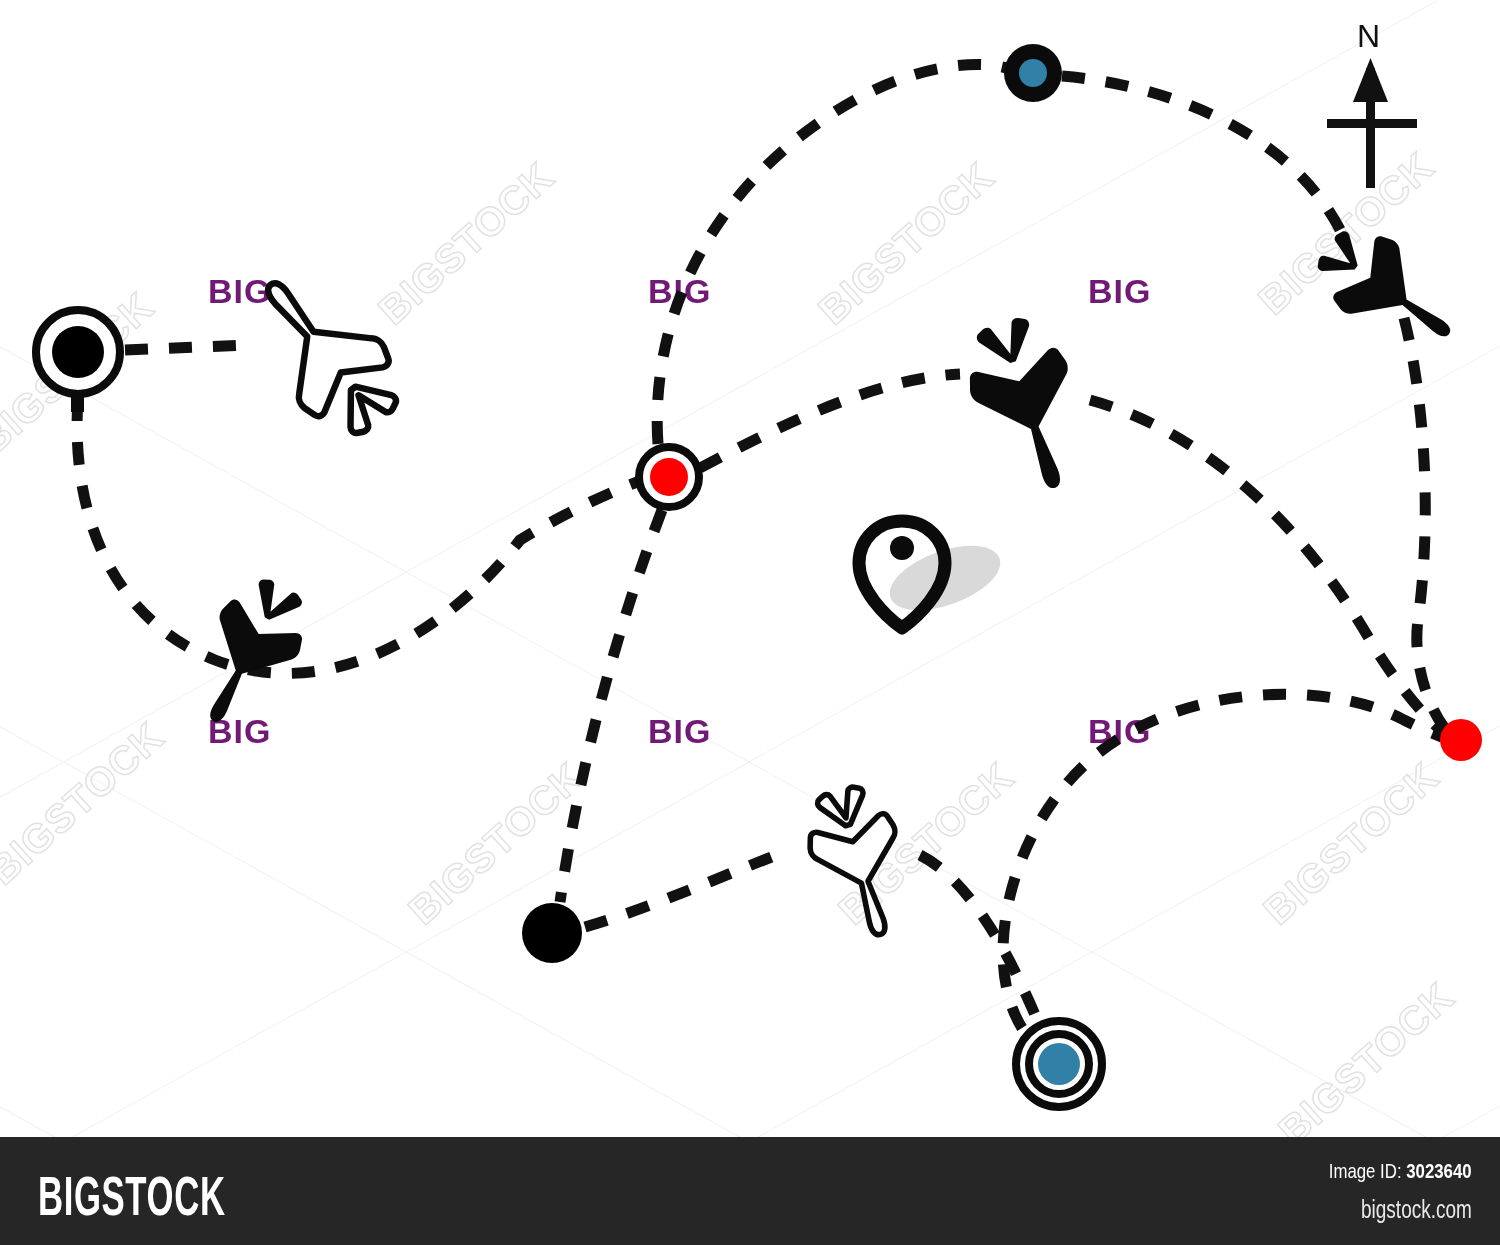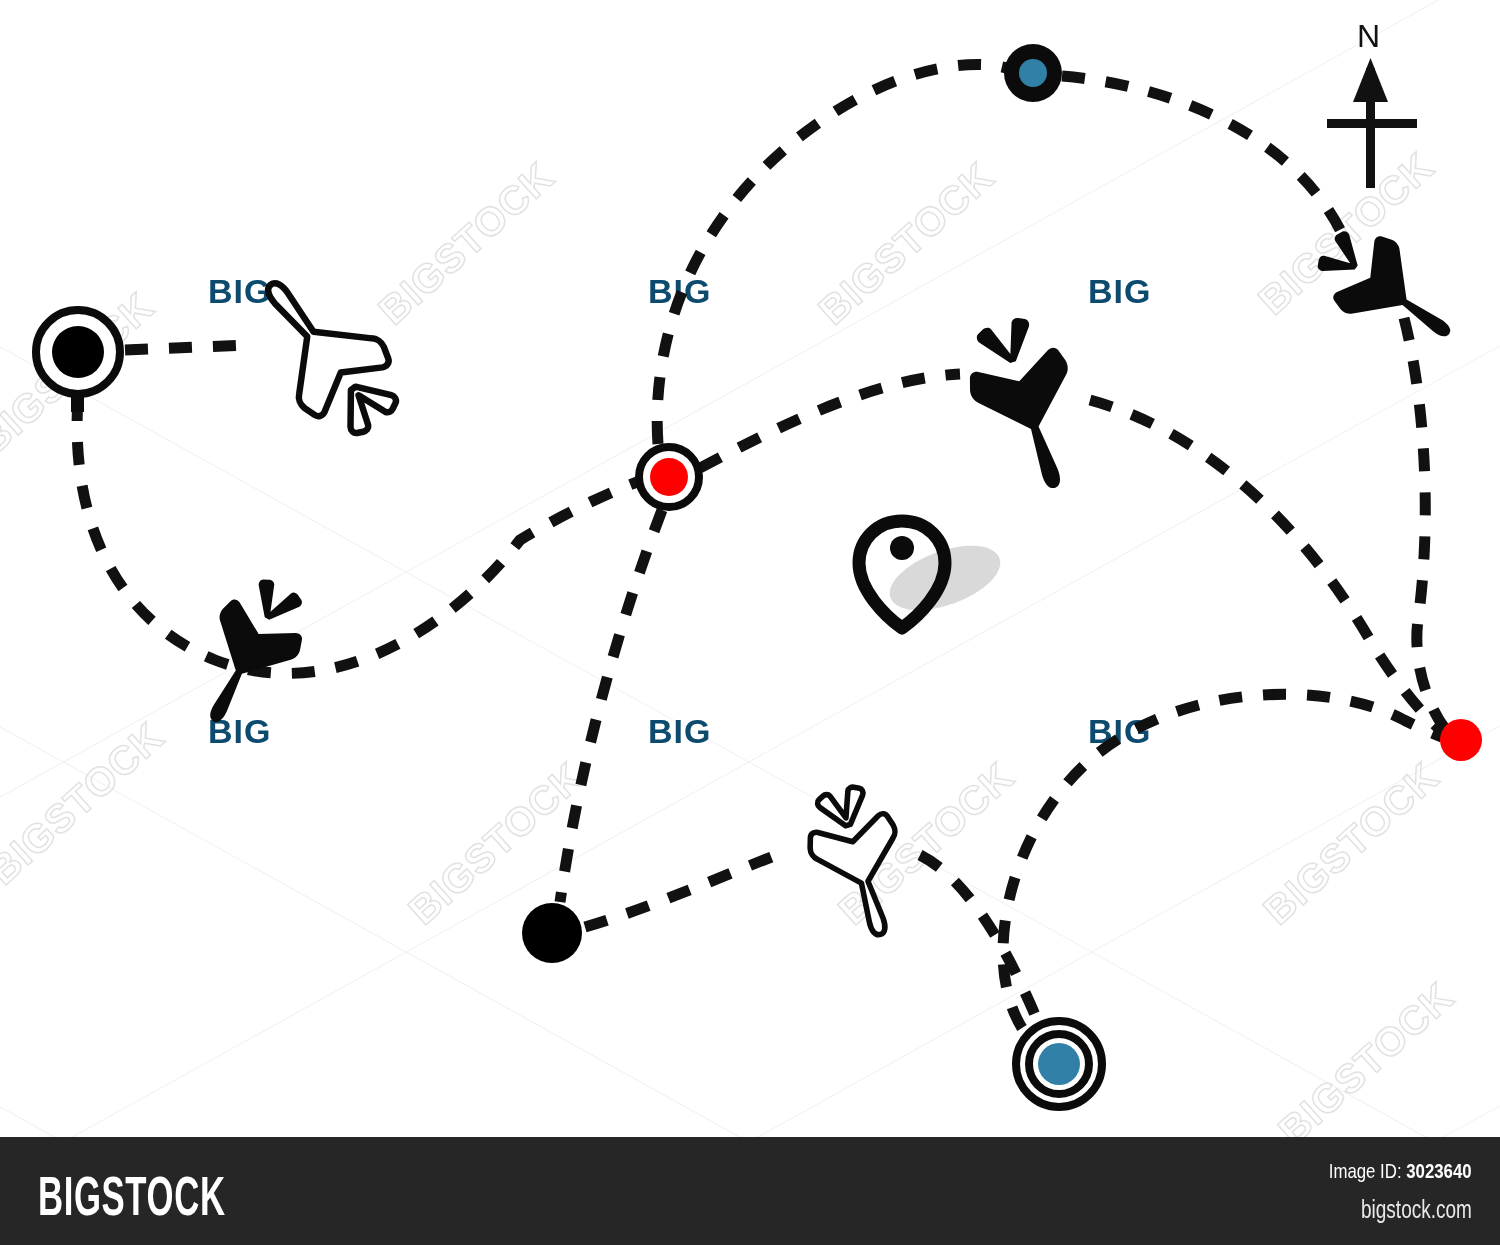--- a/index.html
+++ b/index.html
@@ -33,21 +33,21 @@
     pointer-events: none;
   }
   .wm-big-outline {
     font-size: 40px;
     color: transparent;
     -webkit-text-stroke: 1.5px #e2e2e2;
     transform-origin: left top;
   }
   .wm-big-solid {
     font-size: 34px;
-    color: #0c4a6e;
+    color: #701a75;
     transform-origin: left top;
     text-align: center;
   }
   .wm-diag {
     position: absolute;
     width: 2400px;
     height: 1px;
     background: #f1f1f1;
     transform-origin: left top;
     pointer-events: none;

